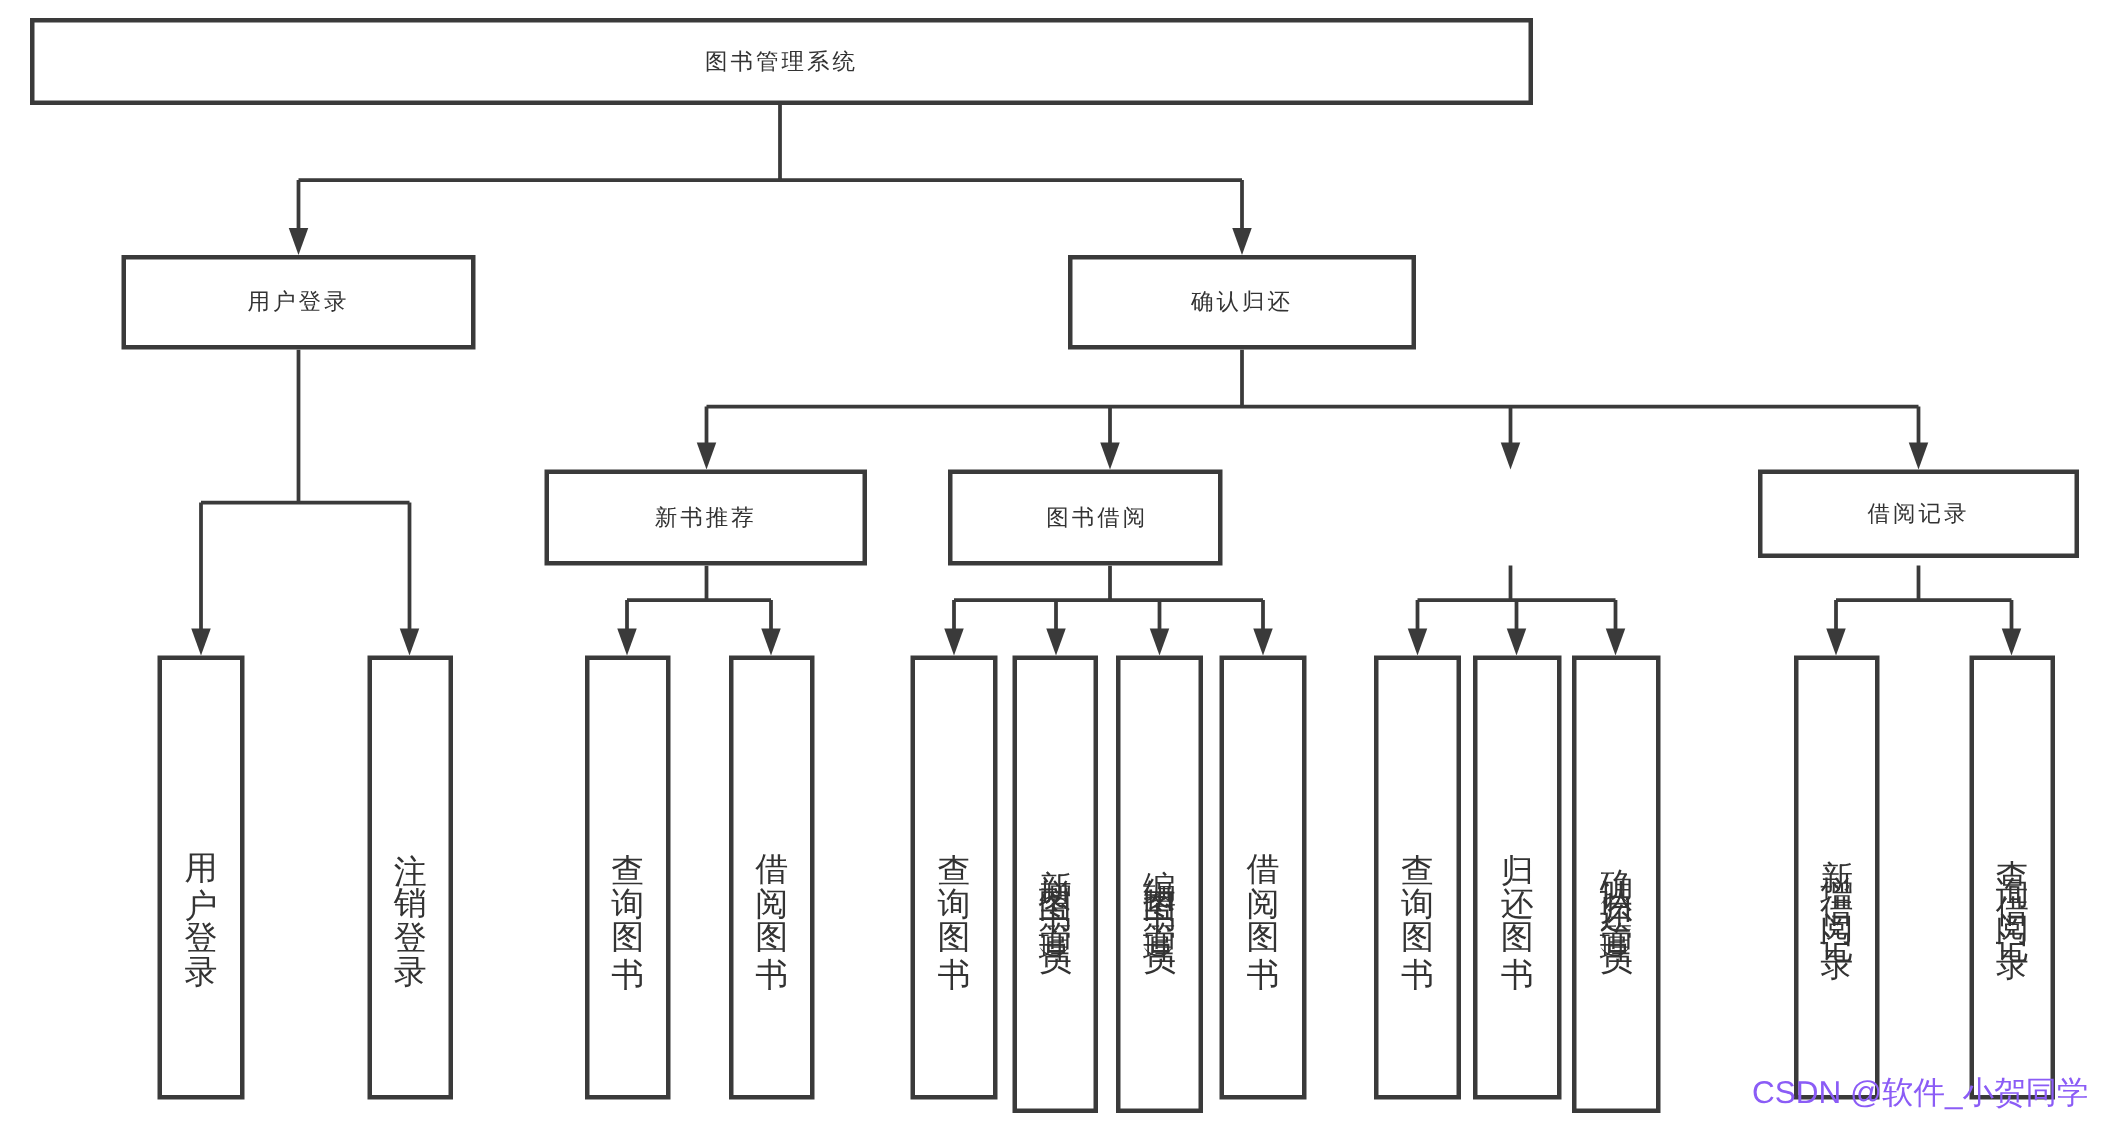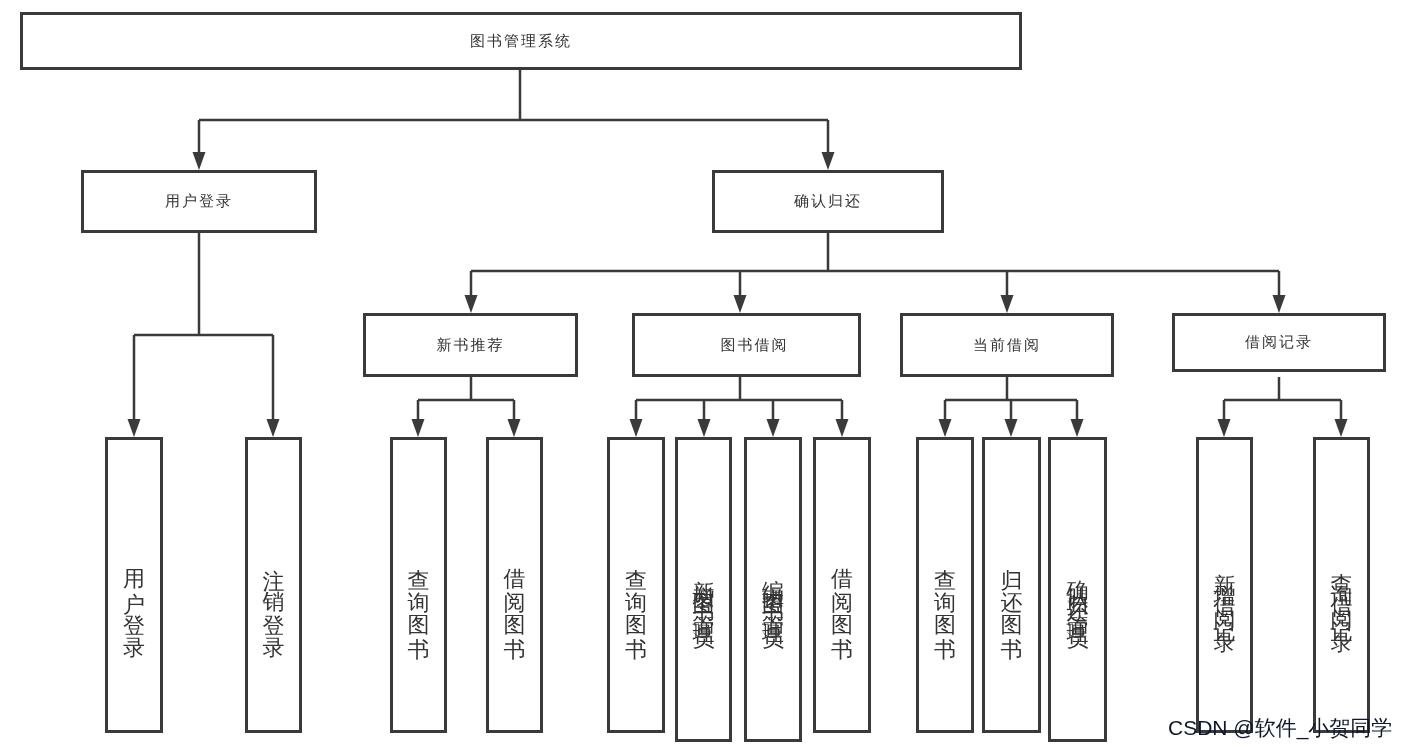--- a/index.html
+++ b/index.html
@@ -37,21 +37,21 @@
   }
   .ls4 .vtext { letter-spacing: 23px; margin-bottom: -23px; }
   .ls6 .vtext { letter-spacing: 12px; margin-bottom: -12px; }
   .ls9 .vtext { letter-spacing: 7px;  margin-bottom: -7px; }
   .watermark {
     position: absolute;
     top: 714px;
     left: 1168px;
     width: 236px;
     font-size: 21px;
-    color: #0f172a;
+    color: #8b5cf6;
     white-space: nowrap;
     text-align: left;
   }
   svg path { stroke: #3a3a3a; stroke-width: 2.5; fill: none; }
   svg polygon { fill: #3a3a3a; stroke: none; }
 </style>
 </head>
 <body>
 
 <div class="canvas">
@@ -106,25 +106,22 @@
   <div class="node hnode" style="left:81px; top:170px; width:236px; height:63px;">
     <span>用户登录</span>
   </div>
   <div class="node hnode" style="left:712px; top:170px; width:232px; height:63px;">
     <span>确认归还</span>
   </div>
 
   <div class="node hnode" style="left:363px; top:313px; width:215px; height:64px;">
     <span>新书推荐</span>
   </div>
-  <div class="node hnode" style="left:632px; top:313px; width:229px; height:64px;padding-left:16px;">
+  <div class="node hnode" style="left:632px; top:313px; width:183px; height:64px;padding-left:16px;">
     <span>图书借阅</span>
-  </div>
-  <div class="node hnode" style="left:900px; top:313px; width:214px; height:64px;">
-    <span>当前借阅</span>
   </div>
   <div class="node hnode" style="left:1172px; top:313px; width:214px; height:59px;">
     <span>借阅记录</span>
   </div>
 
   <div class="node ls4" style="left:105px; top:437px; width:58px; height:296px;">
     <span class="vtext">用户登录</span>
   </div>
   <div class="node ls4" style="left:245px; top:437px; width:57px; height:296px;">
     <span class="vtext">注销登录</span>

